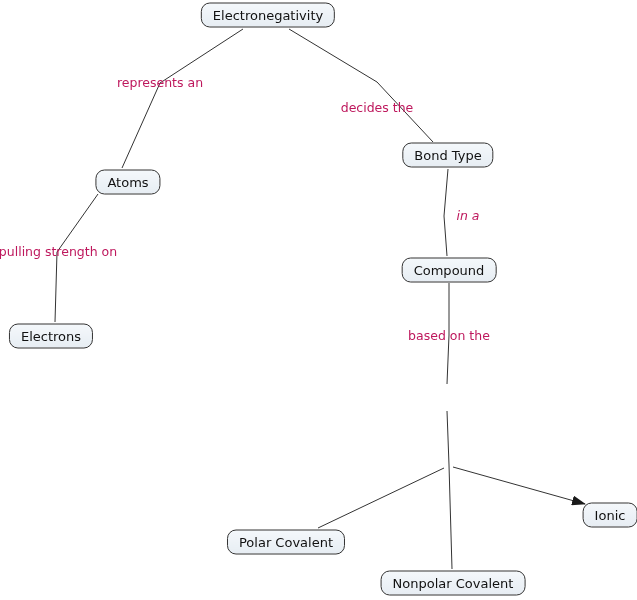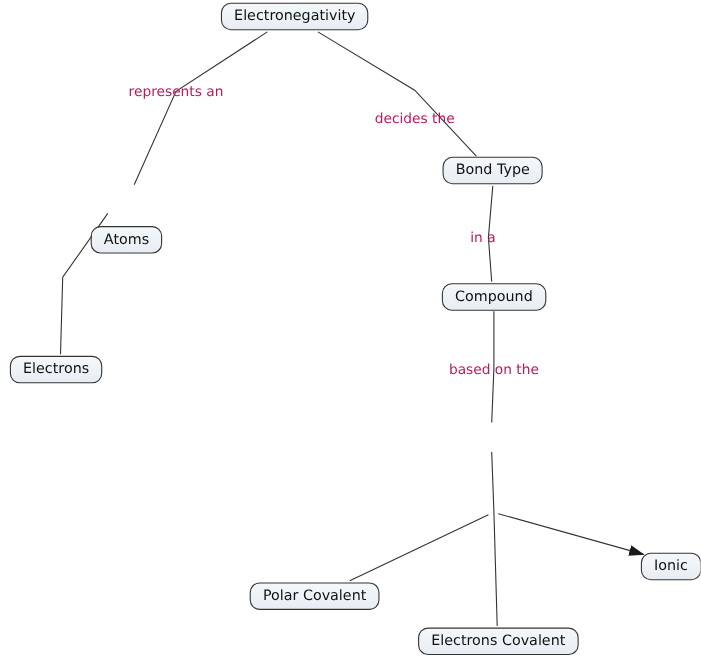--- a/index.html
+++ b/index.html
@@ -62,38 +62,39 @@
     <polyline points="98,194 57,252 55,322" fill="none" stroke="#333333" stroke-width="1"></polyline>
     <polyline points="448,169 444,216 447,256" fill="none" stroke="#333333" stroke-width="1"></polyline>
     <polyline points="449,283 449,335 447,384" fill="none" stroke="#333333" stroke-width="1"></polyline>
     <polyline points="447,411 449,465 452,569" fill="none" stroke="#333333" stroke-width="1"></polyline>
     <polyline points="444,468 318,528" fill="none" stroke="#333333" stroke-width="1"></polyline>
     <polyline points="453,467 585,504" fill="none" stroke="#333333" stroke-width="1" marker-end="url(#arrow)"></polyline>
   </svg>
 
   <div class="node" style="left:268px; top:15px;">Electronegativity</div>
 
-  <div class="node" style="left:115px; top:182px;margin-top:36px;">Atoms</div>
+  <div class="node" style="left:128px; top:182px;">Atoms</div>
 
   <div class="node" style="left:448px; top:155px;">Bond Type</div>
 
   <div class="node" style="left:51px; top:336px;">Electrons</div>
 
   <div class="node" style="left:449px; top:270px;">Compound</div>
 
 
   <div class="node" style="left:286px; top:542px;">Polar Covalent</div>
 
-  <div class="node" style="left:453px; top:583px;">Electrons Covalent</div>
+  <div class="node" style="left:453px; top:583px;">Nonpolar Covalent</div>
 
   <div class="node" style="left:610px; top:515px;">Ionic</div>
 
   <div class="link-label" style="left:160px; top:83px;">represents an</div>
 
   <div class="link-label" style="left:377px; top:76px;margin-top:32px;">decides the</div>
 
+  <div class="link-label" style="left:58px; top:252px;">pulling strength on</div>
 
-  <div class="link-label" style="left:439px; top:216px;">in a</div>
+  <div class="link-label" style="left:468px; top:216px;font-style:italic;">in a</div>
 
   <div class="link-label" style="left:449px; top:336px;">based on the</div>
 
 
 </div>
 
 </body></html>

